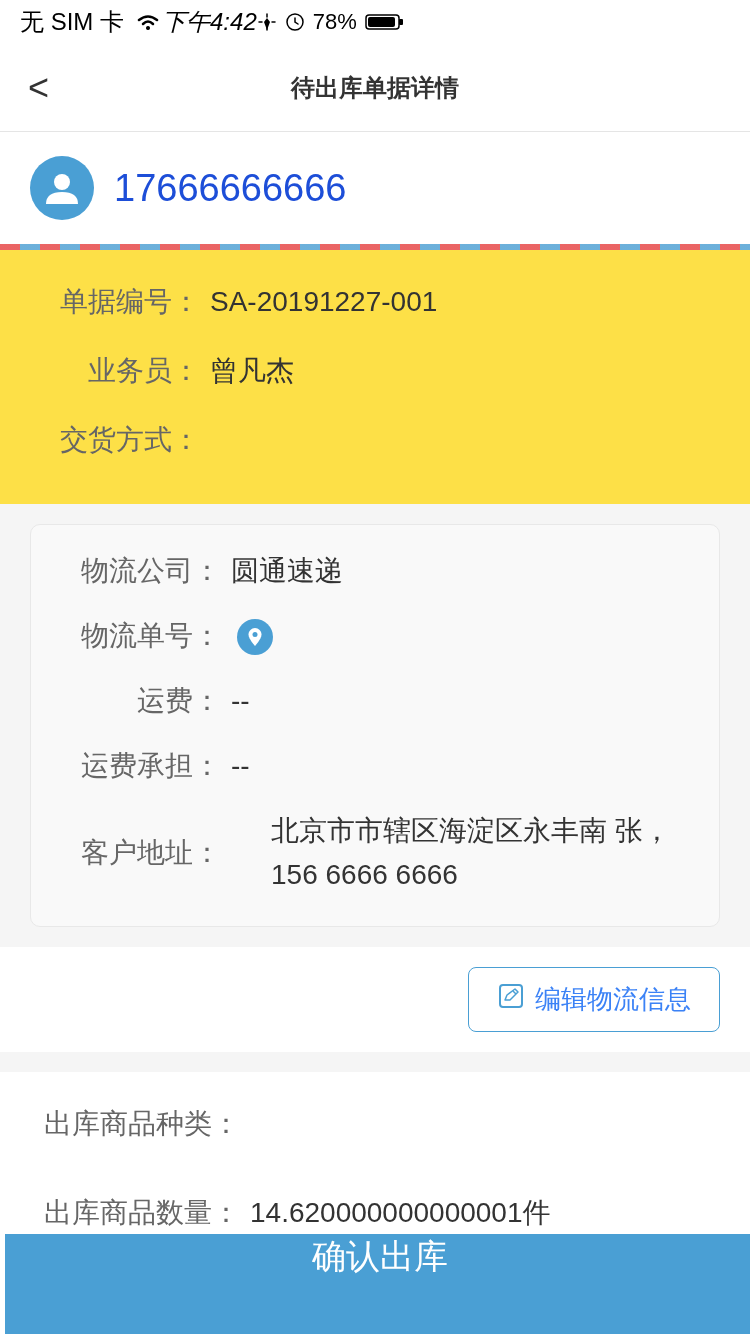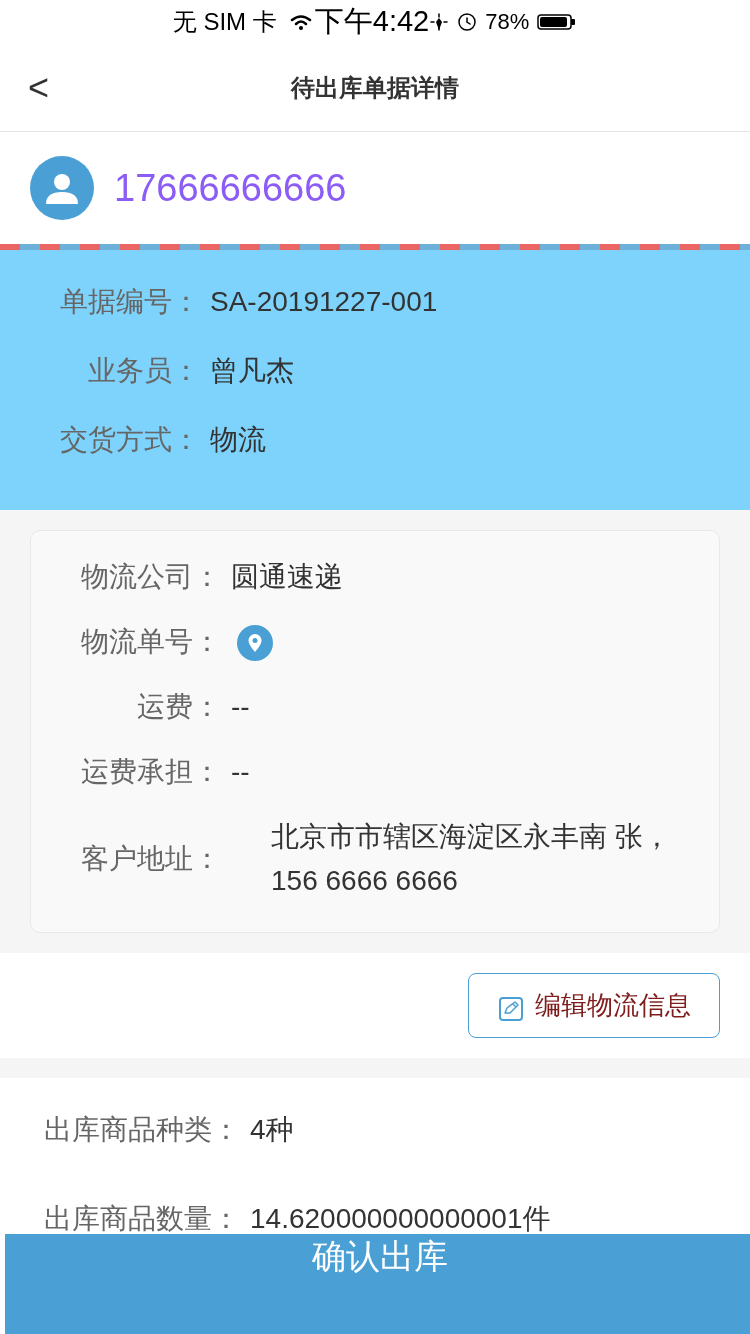--- a/index.html
+++ b/index.html
@@ -14,27 +14,27 @@
       color: #333;
     }
 
     
     .status-bar {
       width: 750px;
       height: 44px;
       background: #fff;
       display: flex;
       align-items: center;
-      justify-content: center;
+      justify-content: flex-start;
       padding: 0 20px;
       font-size: 24px;
       color: #000;
     }
     .status-left { display: flex; align-items: center; gap: 10px; }
-    .status-center { font-size: 29px; font-weight: 500; }
+    .status-center { font-size: 24px; font-weight: 500; font-style: italic; }
     .status-right { display: flex; align-items: center; gap: 8px; font-size: 22px; }
 
     
     .nav-bar {
       width: 750px;
       height: 88px;
       background: #fff;
       display: flex;
       align-items: center;
       justify-content: center;
@@ -69,53 +69,53 @@
       border-radius: 50%;
       background: #4a9fd4;
       display: flex;
       align-items: center;
       justify-content: center;
     }
     .avatar-circle svg { width: 40px; height: 40px; fill: #fff; }
     .phone-number {
       font-size: 38px;
       font-weight: 500;
-      color: #8b5cf6;
+      color: #1d4ed8;
     }
 
     
     .dashed-divider {
       width: 100%;
       height: 6px;
       background: repeating-linear-gradient(
         90deg,
         #e84040 0px, #e84040 20px,
         #4a9fd4 20px, #4a9fd4 40px
       );
       opacity: 0.8;
     }
 
     
     .section {
-      background: #7dd3fc;
+      background: #fde047;
       margin: 0;
       padding: 30px 40px;
     }
     .section-gap {
       height: 20px;
       background: #f5f5f5;
     }
 
     .info-row {
       display: flex;
       align-items: flex-start;
       margin-bottom: 24px;
       line-height: 1.6;
     }
-    .info-row:last-child { margin-bottom: 18px; }
+    .info-row:last-child { margin-bottom: 12px; }
     .info-label {
       color: #666;
       font-size: 28px;
       min-width: 160px;
       text-align: right;
       flex-shrink: 0;
     }
     .info-value {
       color: #333;
       font-size: 28px;
@@ -176,24 +176,24 @@
     .edit-btn-container {
       background: #fff;
       padding: 20px 30px;
       display: flex;
       justify-content: flex-end;
     }
     .edit-btn {
       border: 1.5px solid #4a9fd4;
       border-radius: 8px;
       padding: 14px 28px;
-      color: #7f1d1d;
+      color: #3b82f6;
       font-size: 26px;
       display: flex;
-      align-items: flex-end;
+      align-items: flex-start;
       gap: 10px;
       cursor: pointer;
       background: #fff;
     }
     .edit-btn svg { width: 28px; height: 28px; stroke: #4a9fd4; fill: none; }
 
     
     .bottom-info {
       background: #fff;
       padding: 30px 40px;
@@ -316,21 +316,20 @@
     <div class="info-row">
       <span class="info-label">单据编号：</span>
       <span class="info-value">SA-20191227-001</span>
     </div>
     <div class="info-row">
       <span class="info-label">业务员：</span>
       <span class="info-value">曾凡杰</span>
     </div>
     <div class="info-row">
       <span class="info-label">交货方式：</span>
-      <span class="info-value">物流</span>
     </div>
   </div>
 
   <div class="logistics-card">
     <div class="logistics-row">
       <span class="logistics-label">物流公司：</span>
       <span class="logistics-value">圆通速递</span>
     </div>
     <div class="logistics-row">
       <span class="logistics-label">物流单号：</span>
@@ -366,21 +365,20 @@
       </svg>
       <span>编辑物流信息</span>
     </div>
   </div>
 
   <div class="section-gap"></div>
 
   <div class="bottom-info">
     <div class="bottom-row">
       <span class="bottom-label">出库商品种类：</span>
-      <span class="bottom-value">4种</span>
     </div>
     <div class="bottom-row">
       <span class="bottom-label">出库商品数量：</span>
       <span class="bottom-value">14.620000000000001件</span>
     </div>
   </div>
 
   <div class="view-detail-container">
     <div class="view-detail-btn">
       <svg viewBox="0 0 28 28">

